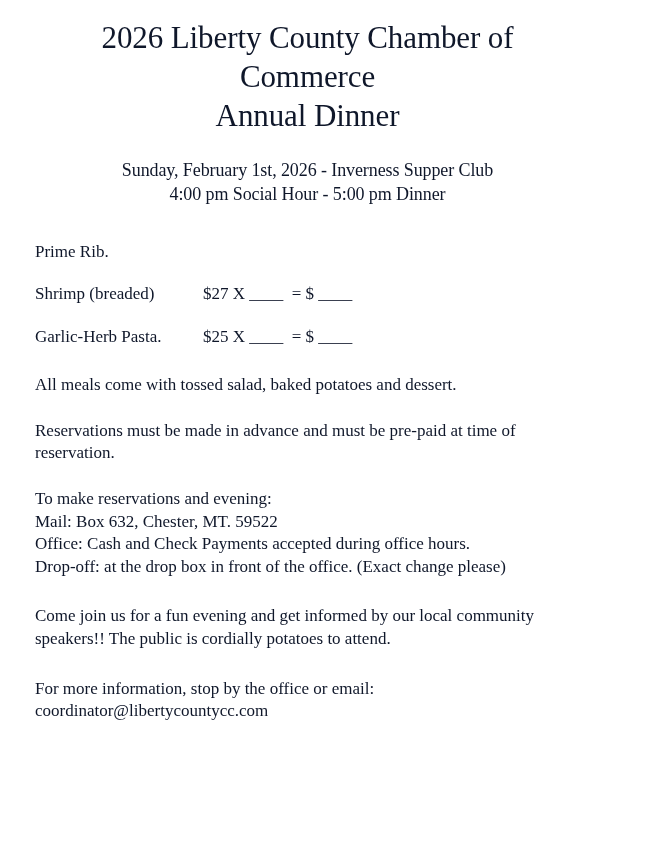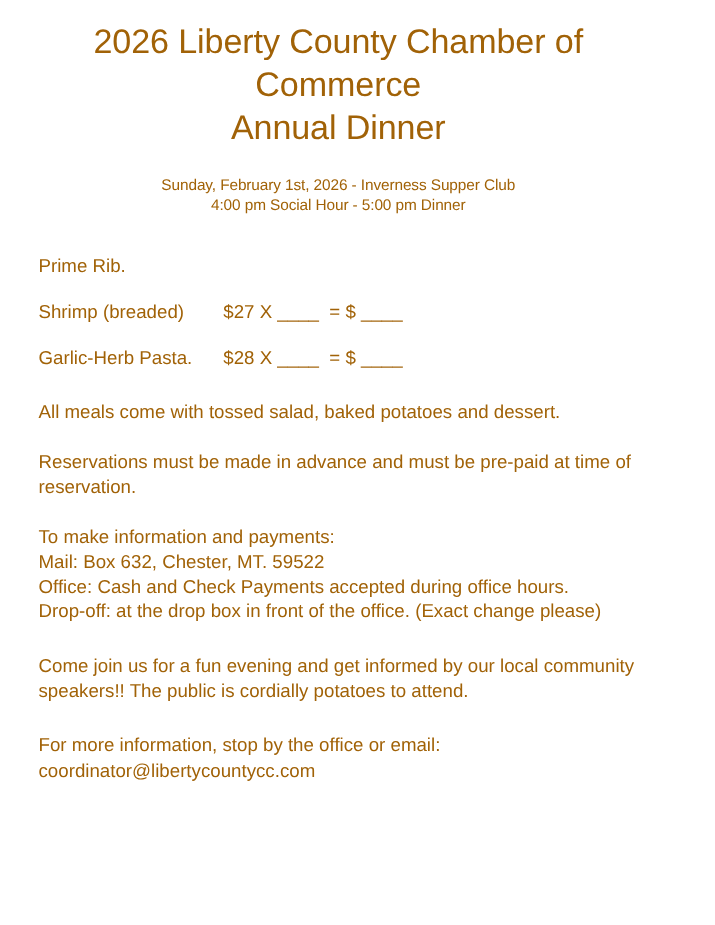--- a/index.html
+++ b/index.html
@@ -5,22 +5,22 @@
   html, body {
     margin: 0;
     padding: 0;
     background: #ffffff;
   }
   .page {
     position: relative;
     width: 615px;
     height: 841px;
     background: #ffffff;
-    color: #a16207;
-    font-family: Liberation Sans, sans-serif;
+    color: #0f172a;
+    font-family: Liberation Serif, serif;
     font-stretch: condensed;
     overflow: hidden;
     box-sizing: border-box;
   }
   .content {
     padding: 0 35px;
     box-sizing: border-box;
   }
 
   
@@ -35,21 +35,21 @@
   }
   .title .line {
     display: block;
   }
 
   
   .subtitle {
     margin: 0;
     padding-top: 24px;
     text-align: center;
-    font-size: 14px;
+    font-size: 18px;
     font-weight: 400;
     line-height: 1.3;
     letter-spacing: -0.1px;
   }
   .subtitle .line {
     display: block;
   }
 
   
   .menu {
@@ -115,32 +115,32 @@
     <ul class="menu">
       <li class="menu-row">
         <span class="menu-item-name">Prime Rib.</span>
       </li>
       <li class="menu-row">
         <span class="menu-item-name">Shrimp (breaded)</span>
         <span class="menu-price-expr">$27 X ____  = $ ____</span>
       </li>
       <li class="menu-row">
         <span class="menu-item-name">Garlic-Herb Pasta.</span>
-        <span class="menu-price-expr">$28 X ____  = $ ____</span>
+        <span class="menu-price-expr">$25 X ____  = $ ____</span>
       </li>
     </ul>
 
     <div class="body-block">
 
       <p class="para">All meals come with tossed salad, baked potatoes and dessert.</p>
 
       <p class="para">Reservations must be made in advance and must be pre-paid at time of reservation.</p>
 
       <p class="para">
-        <span class="line">To make information and payments:</span>
+        <span class="line">To make reservations and evening:</span>
         <span class="line">Mail: Box 632, Chester, MT. 59522</span>
         <span class="line">Office: Cash and Check Payments accepted during office hours.</span>
         <span class="line">Drop-off: at the drop box in front of the office. (Exact change please)</span>
       </p>
 
       <div class="gap-sm"></div>
 
       <p class="para">Come join us for a fun evening and get informed by our local community speakers!! The public is cordially potatoes to attend.</p>
 
       <div class="gap-sm"></div>

